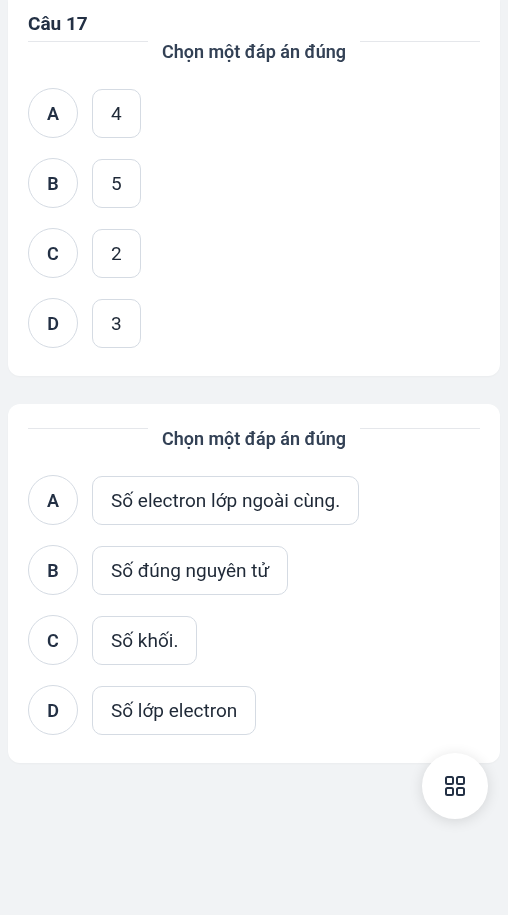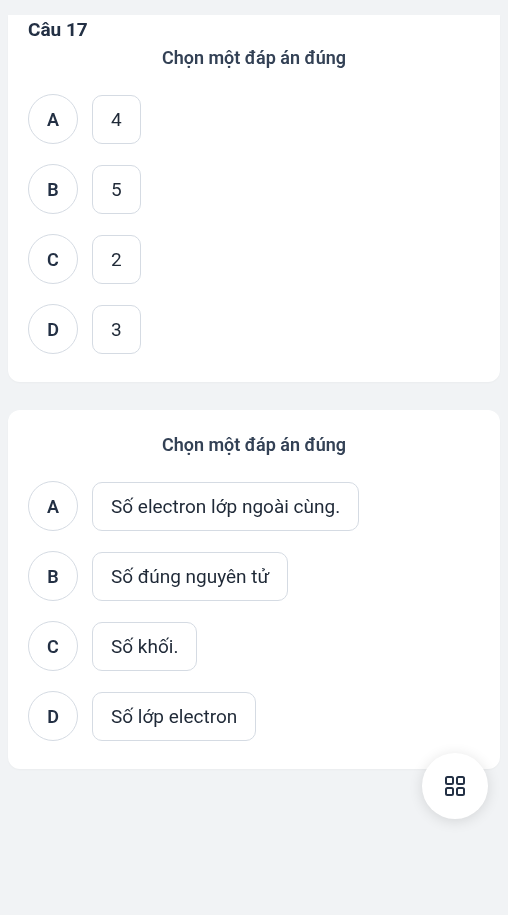--- a/index.html
+++ b/index.html
@@ -9,38 +9,37 @@
     width: 508px;
     color: #1f2937;
   }
   .card {
     background: #fff;
     border-radius: 12px;
     padding: 24px 20px 28px 20px;
     margin: 0 8px 28px 8px;
     box-shadow: 0 1px 2px rgba(0,0,0,0.03);
   }
-  .card.first { border-top-left-radius: 0; border-top-right-radius: 0; padding-top: 3px; margin-top:15px;}
+  .card.first { border-top-left-radius: 0; border-top-right-radius: 0; padding-top: 12px; margin-top:0;}
   .qnum {
     font-weight: 700;
     font-size: 19px;
     color: #233044;
     margin-bottom: 6px;
   }
   .qtext {
     font-size: 19px;
     line-height: 1.55;
     color: #1f2937;
     margin-bottom: 26px;
   }
   .instruct-wrap {
     display: flex;
-    align-items: center;
+    align-items: flex-start;
     margin-bottom: 26px;
-    flex-direction: column;
   }
   .instruct-line {
     flex: 1;
     height: 1px;
     background: #e5e7eb;
   }
   .instruct-text {
     padding: 0 14px;
     font-size: 18px;
     font-weight: 600;

